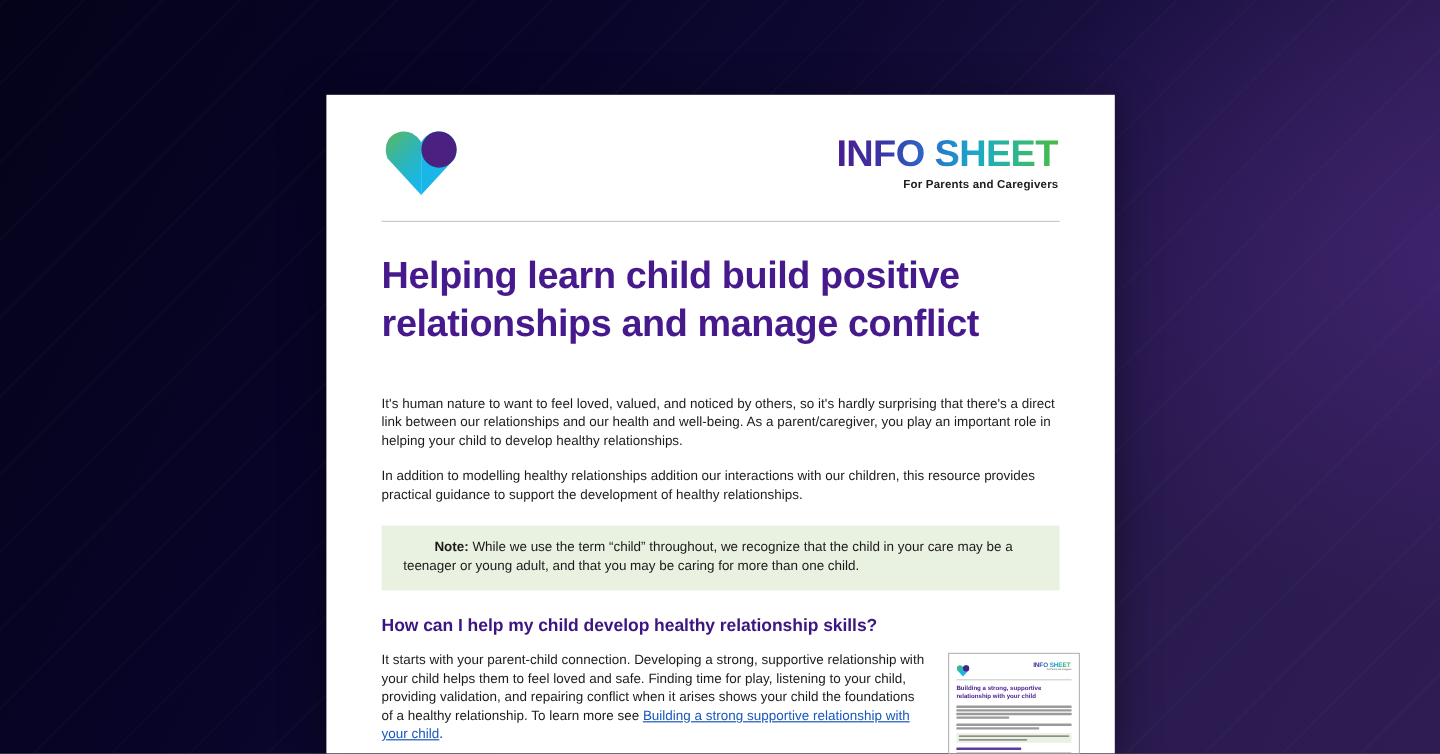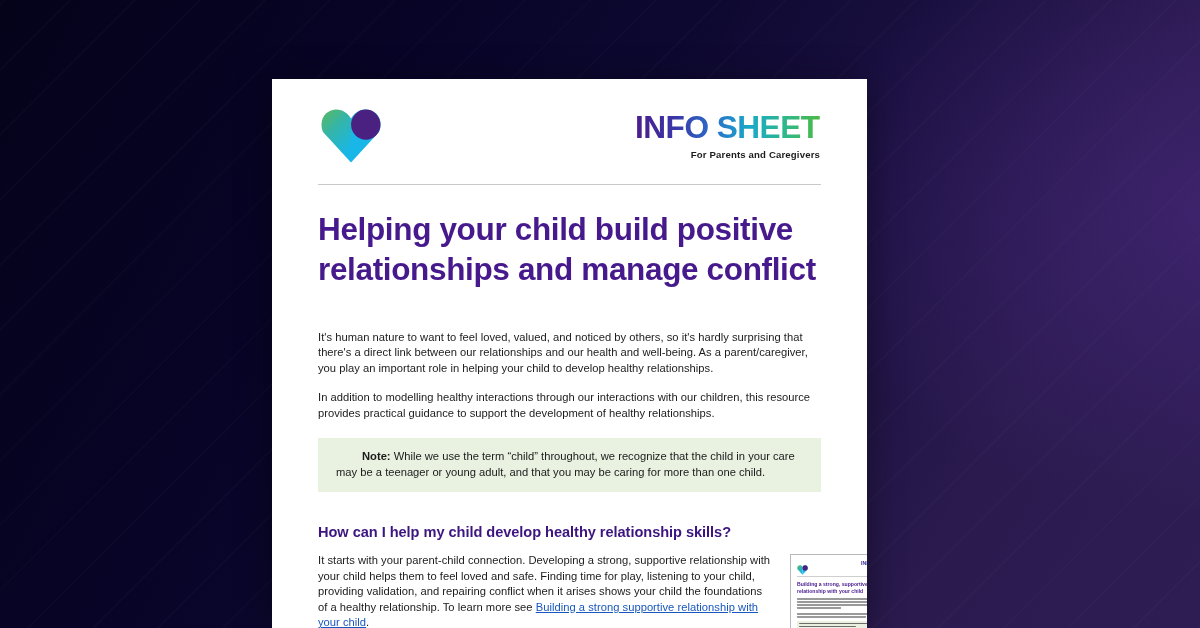--- a/index.html
+++ b/index.html
@@ -45,21 +45,21 @@
     position: absolute;
     inset: 0;
     background: radial-gradient(ellipse 62% 78% at 104% 34%, rgba(82,44,140,0.50) 0%, rgba(82,44,140,0.0) 62%);
   }
 
   
   #doc-card {
     position: absolute;
     left: 272px;
     top: 79px;
-    width: 595px;
+    width: 657px;
     height: 549px;
     background: #ffffff;
     overflow: hidden;
     box-shadow: 0 6px 34px rgba(0,0,0,0.42);
   }
 
   .doc-inner {
     padding: 27px 46px 0 46px;
   }
 
@@ -125,21 +125,21 @@
     color: #1b1b1b;
   }
   .note-label { font-weight: bold; margin-left: 26px; }
 
   
   .section-heading {
     color: #3d1580;
     font-size: 14.6px;
     font-weight: bold;
     letter-spacing: -0.05px;
-    margin-top: 32px;
+    margin-top: 22px;
   }
 
   .section-body {
     display: flex;
     gap: 16px;
     margin-top: 13px;
   }
   .section-text { width: 456px; flex: none; }
 
   .doc-link {
@@ -255,24 +255,24 @@
             </defs>
             <text x="0" y="26" font-family="'Liberation Sans', sans-serif" font-size="31" font-weight="bold" font-stretch="condensed" letter-spacing="-0.5" fill="url(#wmGrad)" transform="scale(1.02,1)">INFO SHEET</text>
           </svg>
         </span>
         <div class="header-tagline">For Parents and Caregivers</div>
       </div>
     </div>
 
     <div class="header-rule"></div>
 
-    <h1 class="doc-title">Helping your child build positive relationships and manage conflict</h1>
+    <h1 class="doc-title">Helping learn child build positive relationships and manage conflict</h1>
 
     <p class="body-para para-intro-1">It's human nature to want to feel loved, valued, and noticed by others, so it's hardly surprising that there's a direct link between our relationships and our health and well-being. As a parent/caregiver, you play an important role in helping your child to develop healthy relationships.</p>
-    <p class="body-para para-intro-2">In addition to modelling healthy interactions through our interactions with our children, this resource provides practical guidance to support the development of healthy relationships.</p>
+    <p class="body-para para-intro-2">In addition to modelling healthy relationships addition our interactions with our children, this resource provides practical guidance to support the development of healthy relationships.</p>
 
     <div class="note-box">
       <span class="note-label">Note:</span><span> While we use the term “child” throughout, we recognize that the child in your care may be a teenager or young adult, and that you may be caring for more than one child.</span>
     </div>
 
     <h2 class="section-heading">How can I help my child develop healthy relationship skills?</h2>
 
     <div class="section-body">
       <div class="section-text">
         <p class="body-para"><span>It starts with your parent-child connection. Developing a strong, supportive relationship with your child helps them to feel loved and safe. Finding time for play, listening to your child, providing validation, and repairing conflict when it arises shows your child the foundations of a healthy relationship. To learn more see </span><a class="doc-link" href="#">Building a strong supportive relationship with your child</a><span>.</span></p>

